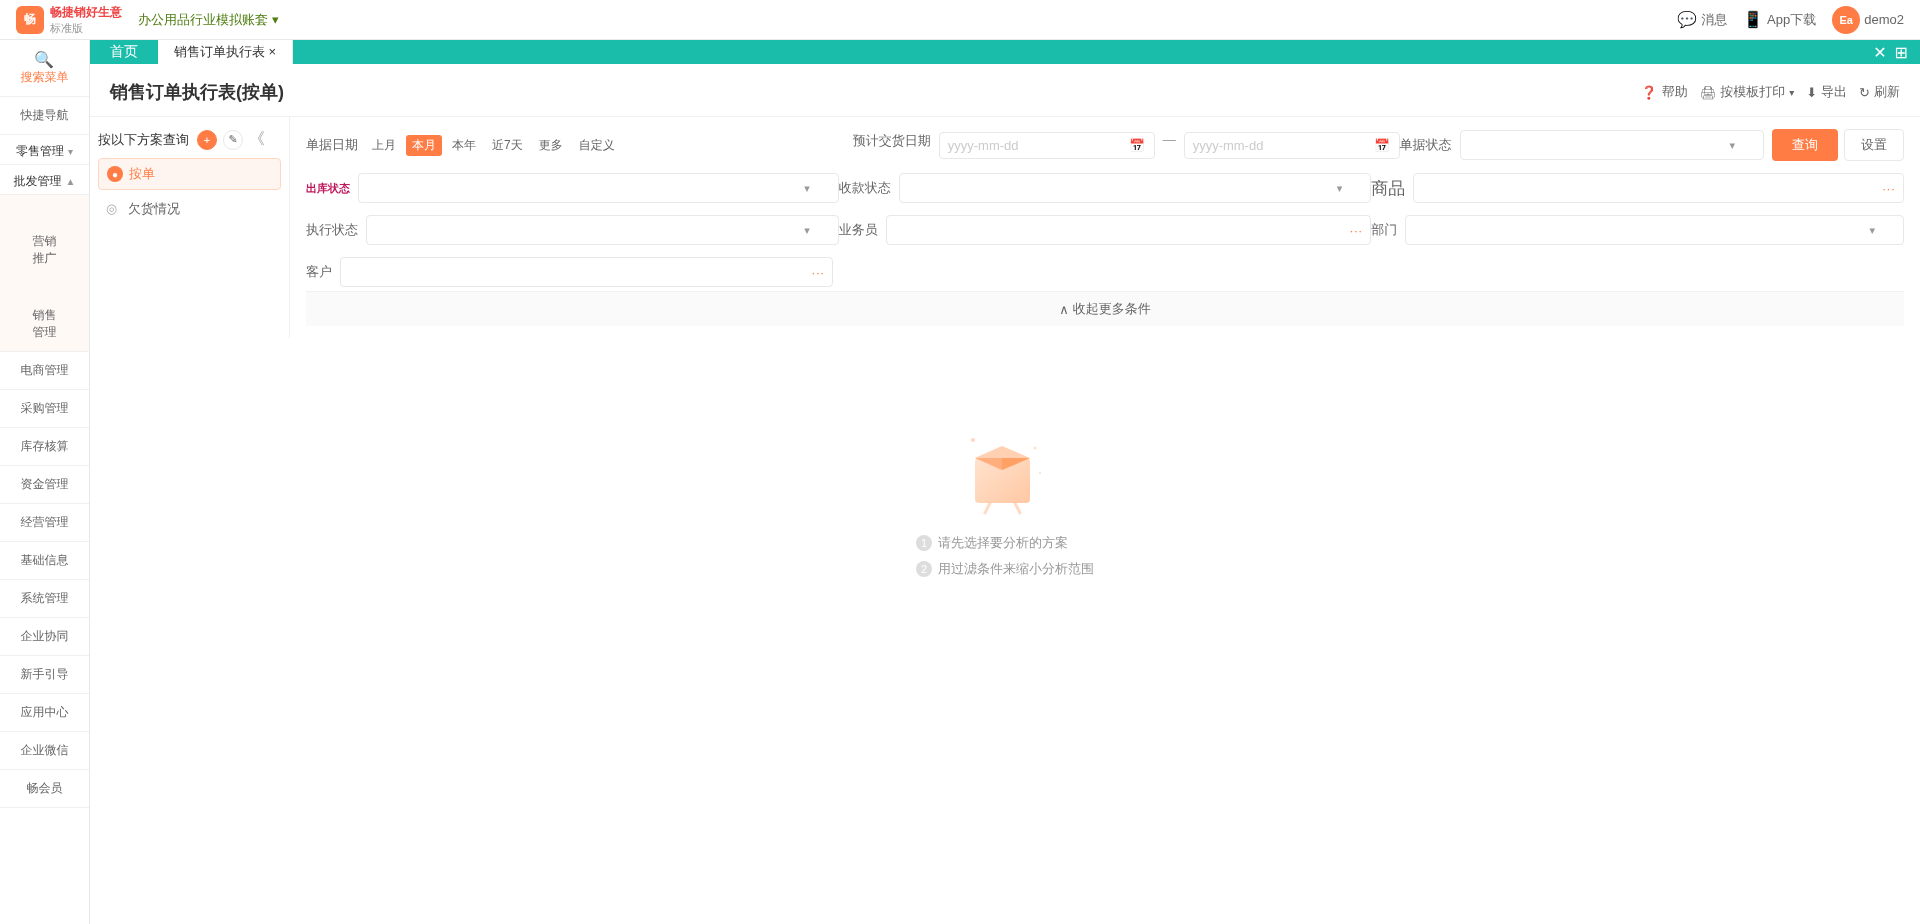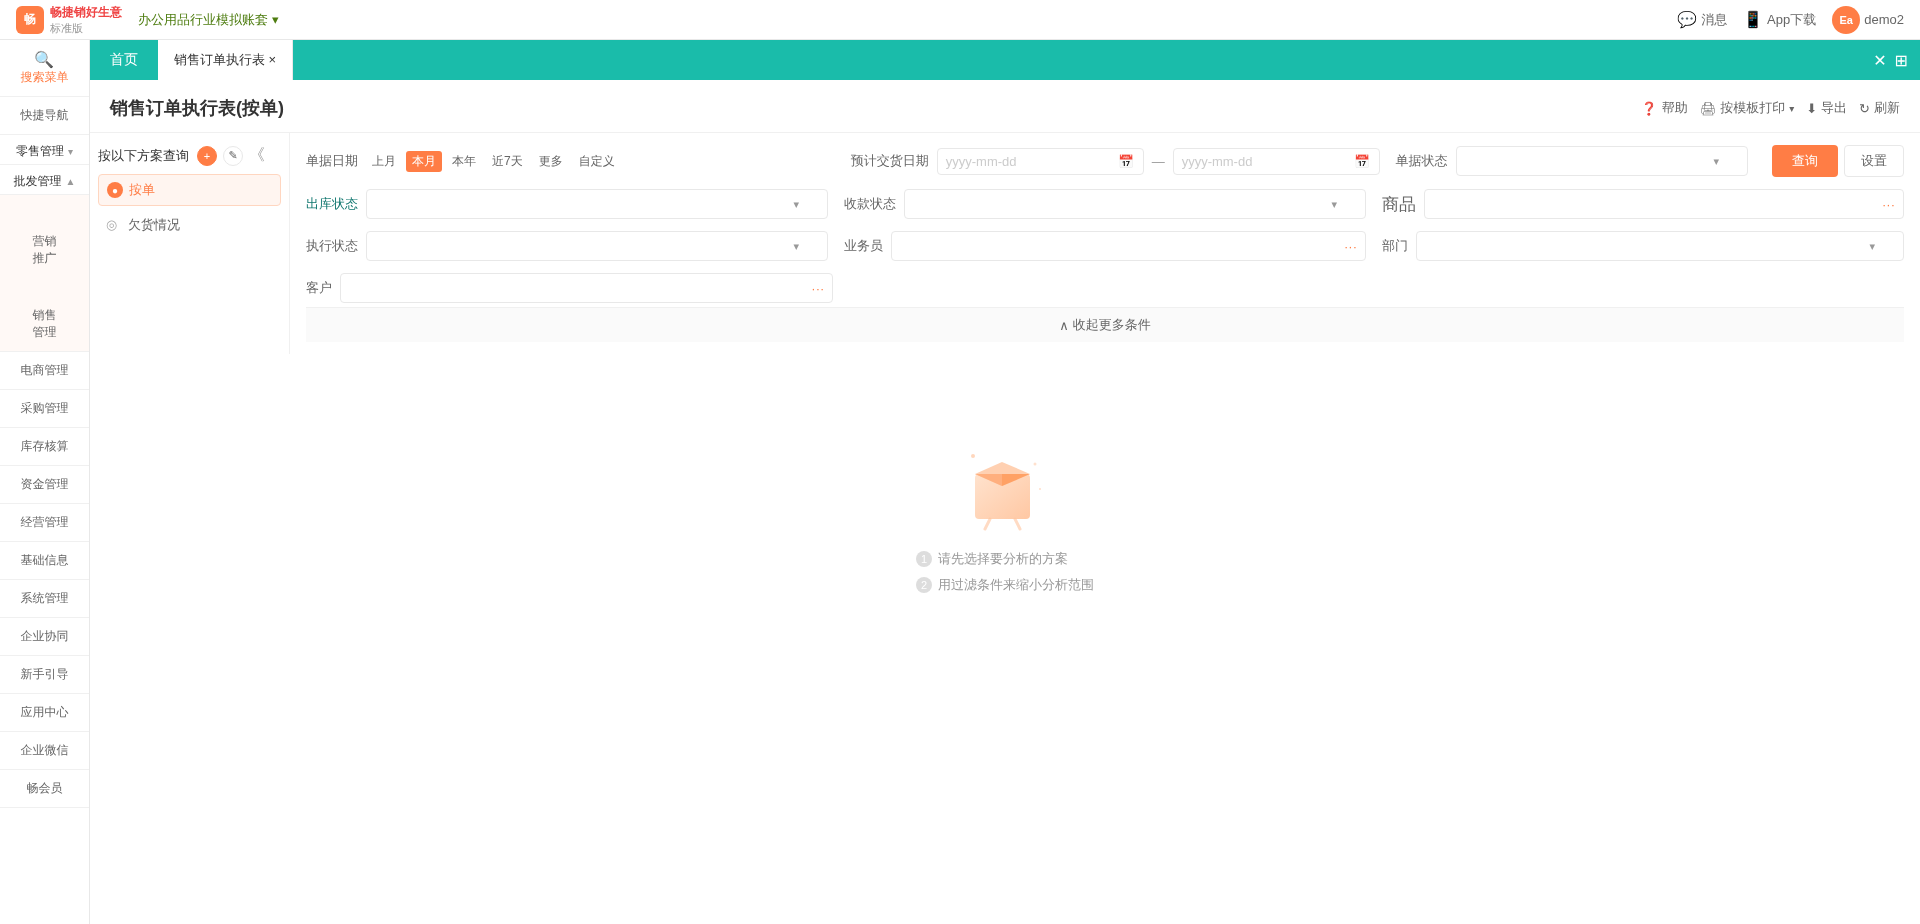--- a/index.html
+++ b/index.html
@@ -24,21 +24,21 @@
     .sidebar-item.active { color: #ff7d45; }
     .sidebar-section { padding: 8px 8px 4px; display: flex; align-items: center; justify-content: center; gap: 4px; cursor: pointer; font-size: 12px; font-weight: 500; color: #333; border-bottom: 1px solid #f0f0f0; }
     .sidebar-section .arrow { font-size: 10px; color: #999; }
     .sidebar-sub { background: #fff9f6; padding: 4px 0; border-bottom: 1px solid #f0f0f0; }
     .sidebar-sub-item { padding: 6px 28px; font-size: 12px; color: #666; cursor: pointer; text-align: center; display: flex; align-items: flex-end; gap: 4px; justify-content: center; margin-top: 28px; }
 
     
     .content-area { flex: 1; display: flex; flex-direction: column; overflow: hidden; }
 
     
-    .tab-bar { background: #1abcaa; height: 40px; display: flex; align-items: center; padding: 0 0; flex-shrink: 0; }
+    .tab-bar { background: #1abcaa; height: 24px; display: flex; align-items: center; padding: 0 0; flex-shrink: 0; }
     .tab-home { padding: 0 20px; color: white; font-size: 14px; cursor: pointer; height: 100%; display: flex; align-items: center; }
     .tab-item { padding: 0 16px; background: #fff; color: #333; font-size: 13px; cursor: pointer; height: 100%; display: flex; align-items: center; gap: 8px; border-right: 1px solid #e8e8e8; }
     .tab-bar-actions { margin-left: auto; display: flex; align-items: center; padding: 0 12px; gap: 8px; }
     .tab-bar-action { color: white; cursor: pointer; font-size: 16px; }
 
     
     .page-content { flex: 1; overflow-y: auto; background: #fff; padding: 0; }
     .page-header { padding: 16px 20px 12px; border-bottom: 1px solid #f0f0f0; display: flex; align-items: center; justify-content: space-between; }
     .page-title { font-size: 18px; font-weight: 600; color: #333; }
     .page-header-actions { display: flex; align-items: center; gap: 12px; }
@@ -53,21 +53,21 @@
     .fl-icon { width: 20px; height: 20px; border: 1px solid #e8e8e8; border-radius: 50%; display: flex; align-items: center; justify-content: center; cursor: pointer; font-size: 11px; color: #666; }
     .fl-icon.orange { background: #ff7d45; border-color: #ff7d45; color: white; }
     .collapse-btn { margin-left: auto; cursor: pointer; color: #999; font-size: 16px; }
     .scheme-item { display: flex; align-items: center; gap: 6px; padding: 6px 8px; border-radius: 4px; cursor: pointer; font-size: 13px; color: #ff7d45; background: #fff5f0; border: 1px solid #ffd6c0; margin-bottom: 4px; }
     .scheme-icon { width: 16px; height: 16px; border-radius: 50%; background: #ff7d45; display: flex; align-items: center; justify-content: center; color: white; font-size: 10px; }
     .sub-scheme-item { display: flex; align-items: center; gap: 6px; padding: 6px 8px; border-radius: 4px; cursor: pointer; font-size: 13px; color: #666; }
     .sub-scheme-icon { width: 16px; height: 16px; color: #aaa; font-size: 13px; }
 
     
     .filter-right { flex: 1; padding: 12px 16px; }
-    .filter-row { display: flex; align-items: center; gap: 16px; margin-bottom: 12px; flex-wrap: wrap; }
+    .filter-row { display: flex; align-items: center; margin-bottom: 12px; flex-wrap: wrap; }
     .date-input { border: 1px solid #e8e8e8; border-radius: 4px; padding: 5px 8px; font-size: 13px; color: #999; background: #fff; flex: 1; min-width: 110px; display: flex; align-items: center; justify-content: space-between; }
     .date-separator { color: #999; }
     .date-tabs { display: flex; gap: 4px; align-items: center; margin-bottom: 4px; }
     .date-tab { font-size: 12px; color: #666; cursor: pointer; padding: 2px 6px; border-radius: 3px; }
     .date-tab.active { background: #ff7d45; color: white; border-radius: 3px; }
     .select-control { border: 1px solid #e8e8e8; border-radius: 4px; padding: 5px 28px 5px 8px; font-size: 13px; color: #333; background: #fff; width: 100%; appearance: none; position: relative; display: flex; align-items: center; justify-content: space-between; min-height: 30px; }
     .select-arrow { color: #999; font-size: 11px; }
     .input-with-dots { border: 1px solid #e8e8e8; border-radius: 4px; padding: 5px 8px; font-size: 13px; color: #333; background: #fff; width: 100%; min-height: 30px; display: flex; align-items: center; justify-content: flex-end; }
     .dots-btn { color: #ff7d45; cursor: pointer; }
 
@@ -261,21 +261,21 @@
                   <span class="date-tab">上月</span>
                   <span class="date-tab active">本月</span>
                   <span class="date-tab">本年</span>
                   <span class="date-tab">近7天</span>
                   <span class="date-tab">更多</span>
                   <span class="date-tab">自定义</span>
                 </div>
               </div>
             </div>
 
-            <div style="flex:1.5;display:flex;align-items:center;gap:8px;">
+            <div style="flex:1.5;display:flex;gap:8px;">
               <span style="font-size:13px;color:#666;white-space:nowrap;">预计交货日期</span>
               <div class="date-input">
                 <span style="color:#ccc;">yyyy-mm-dd</span>
                 <span style="color:#ccc;font-size:13px;">📅</span>
               </div>
               <span class="date-separator">—</span>
               <div class="date-input">
                 <span style="color:#ccc;">yyyy-mm-dd</span>
                 <span style="color:#ccc;font-size:13px;">📅</span>
               </div>
@@ -290,21 +290,21 @@
             </div>
 
             <div style="display:flex;gap:6px;margin-left:8px;">
               <button class="query-btn">查询</button>
               <button class="setting-btn">设置</button>
             </div>
           </div>
 
           <div class="filter-row">
             <div style="flex:1;display:flex;align-items:center;gap:8px;">
-              <span style="font-size:13px;color:#0f766e;white-space:nowrap;">出库状态</span>
+              <span style="font-size:11px;color:#be185d;white-space:nowrap;font-weight:bold;">出库状态</span>
               <div class="select-control" style="flex:1;cursor:pointer;">
                 <span></span>
                 <span class="select-arrow">▾</span>
               </div>
             </div>
             <div style="flex:1;display:flex;align-items:center;gap:8px;">
               <span style="font-size:13px;color:#666;white-space:nowrap;">收款状态</span>
               <div class="select-control" style="flex:1;cursor:pointer;">
                 <span></span>
                 <span class="select-arrow">▾</span>

